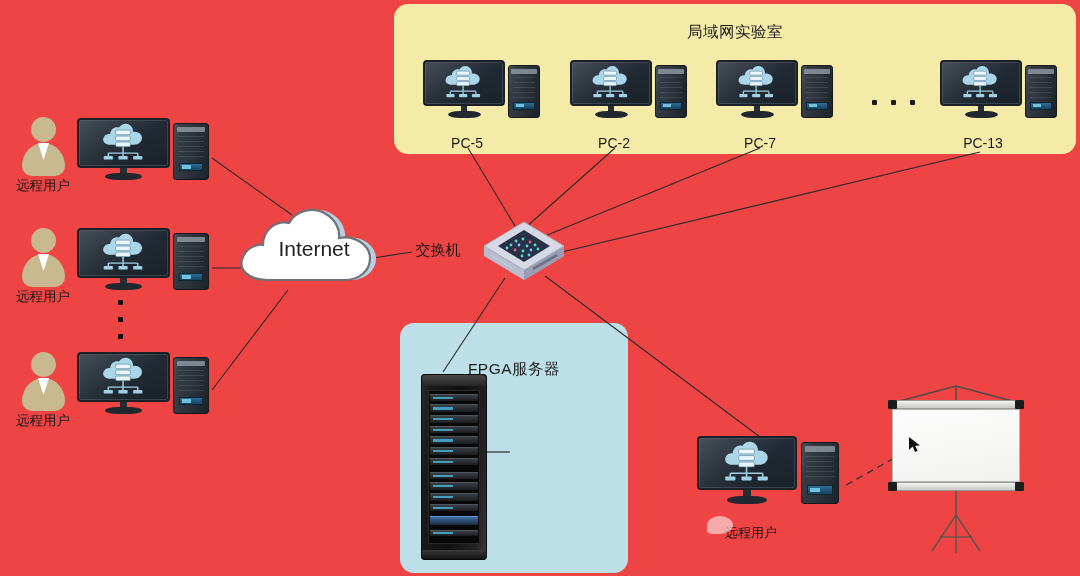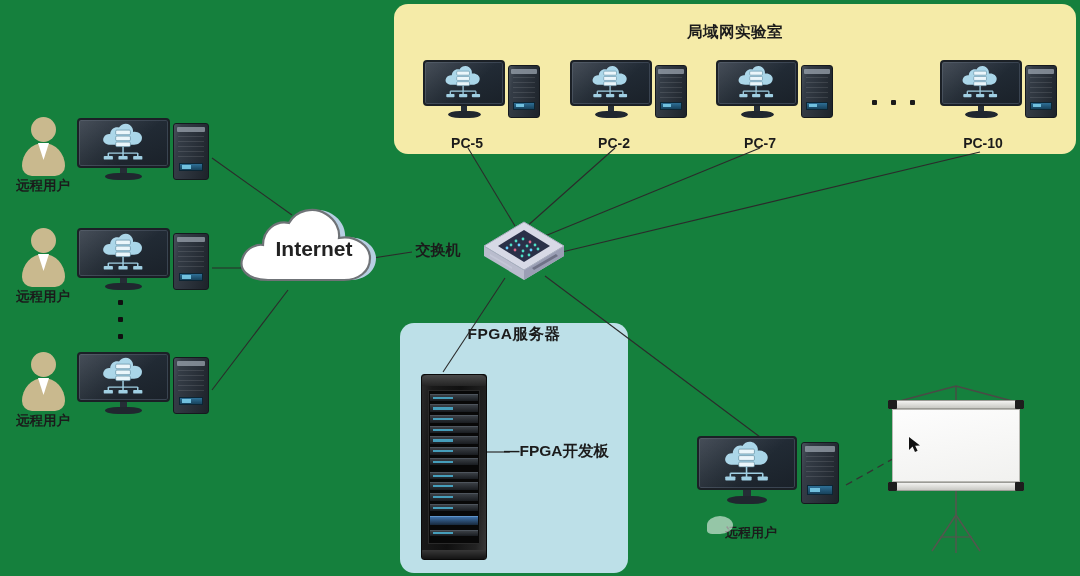--- a/index.html
+++ b/index.html
@@ -6,22 +6,21 @@
   html, body {
     margin: 0; padding: 0;
     width: 1080px; height: 576px;
     background: #ffffff;
     font-family: "Liberation Sans", "DejaVu Sans", sans-serif;
     overflow: hidden;
   }
   #stage {
     position: relative;
     width: 1080px; height: 576px;
-    background: #15803d;
-    font-weight: bold;
+    background: #ef4444;
   }
   .abs { position: absolute; }
 
   
   .panel {
     position: absolute;
     border-radius: 14px;
   }
   .panel-title {
     position: absolute;
@@ -195,21 +194,21 @@
 </head>
 <body>
 
 <div id="stage">
 
   <div class="panel" id="panel-lab" style="left:394px; top:4px; width:682px; height:150px; background:#F5EBA8;">
     <div class="panel-title" style="top:18px;">局域网实验室</div>
   </div>
 
   <div class="panel" id="panel-fpga" style="left:400px; top:323px; width:228px; height:250px; background:#BDE0E8;">
-    <div class="panel-title" style="top:1px;">FPGA服务器</div>
+    <div class="panel-title" style="top:36px;">FPGA服务器</div>
   </div>
 
 
   <svg id="links" viewBox="0 0 1080 576">
     <g stroke="#2b2b2b" stroke-width="1.1" fill="none">
 
       <line x1="212" y1="158" x2="292" y2="215"></line>
       <line x1="212" y1="268" x2="245" y2="268"></line>
       <line x1="212" y1="390" x2="288" y2="290"></line>
 
@@ -531,21 +530,21 @@
       <div class="mon-glass"></div>
     </div>
     <div class="mon-stand-neck" style="left:38px; top:46px; width:6px; height:6px;"></div>
     <div class="mon-stand-base" style="left:25px; top:51px; width:33px; height:7px;"></div>
     <div class="tower" style="left:85px; top:5px; width:32px; height:53px;">
       <div class="tower-top"></div>
       <div class="tower-lines"></div>
       <div class="tower-lcd"></div>
     </div>
   </div>
-  <div class="label label-pc" style="left:943px; top:135px; width:80px;">PC-10</div>
+  <div class="label label-pc" style="left:943px; top:135px; width:80px;">PC-13</div>
 
   <div class="rack" style="left:421px; top:374px; width:66px; height:186px;">
     <div class="rack-shell">
       <div class="rack-cap" style="top:0;"></div>
       <div class="rack-inner">
         <div class="blade" style="top:2%;  height:5%;"></div>
         <div class="blade" style="top:9%;  height:5%;"></div>
         <div class="blade" style="top:16%; height:5%;"></div>
         <div class="blade" style="top:23%; height:5%;"></div>
         <div class="blade" style="top:30%; height:5%;"></div>
@@ -554,21 +553,20 @@
         <div class="blade" style="top:53%; height:5%;"></div>
         <div class="blade" style="top:60%; height:5%;"></div>
         <div class="blade" style="top:67%; height:5%;"></div>
         <div class="blade" style="top:74%; height:5%;"></div>
         <div class="blade-blue" style="top:82%; height:6%;"></div>
         <div class="blade" style="top:91%; height:4%;"></div>
       </div>
       <div class="rack-base"></div>
     </div>
   </div>
-  <div class="label" style="left:504px; top:441px; width:130px; text-align:left; font-size:15.5px;">—FPGA开发板</div>
 
   <div class="pc" style="left:697px; top:436px; width:146px; height:68px;">
     <div class="mon-body" style="left:0; top:0; width:100px; height:54px;">
       <svg class="screen-svg" viewBox="0 0 100 54">
         <path d="M35 29 C28 29 25 25 27 20.6 C28.6 16.8 32.4 16 34.6 16.6 C35 10.6 40 7 45 8.6
                  C47.6 3.8 54 2.6 58 5.6 C61.2 8 62.2 11.4 61.6 13.8 C67.4 12.8 72.4 16.4 72.4 20.8
                  C72.4 25.8 68 29 63 29 Z" fill="#a8d5e8"></path>
         <rect x="41" y="12" width="17" height="5.2" rx="1.2" fill="#eaf6fb" stroke="#4f7f96" stroke-width=".7"></rect>
         <rect x="41" y="19" width="17" height="5.2" rx="1.2" fill="#eaf6fb" stroke="#4f7f96" stroke-width=".7"></rect>
         <rect x="41" y="26" width="17" height="5.2" rx="1.2" fill="#eaf6fb" stroke="#4f7f96" stroke-width=".7"></rect>

